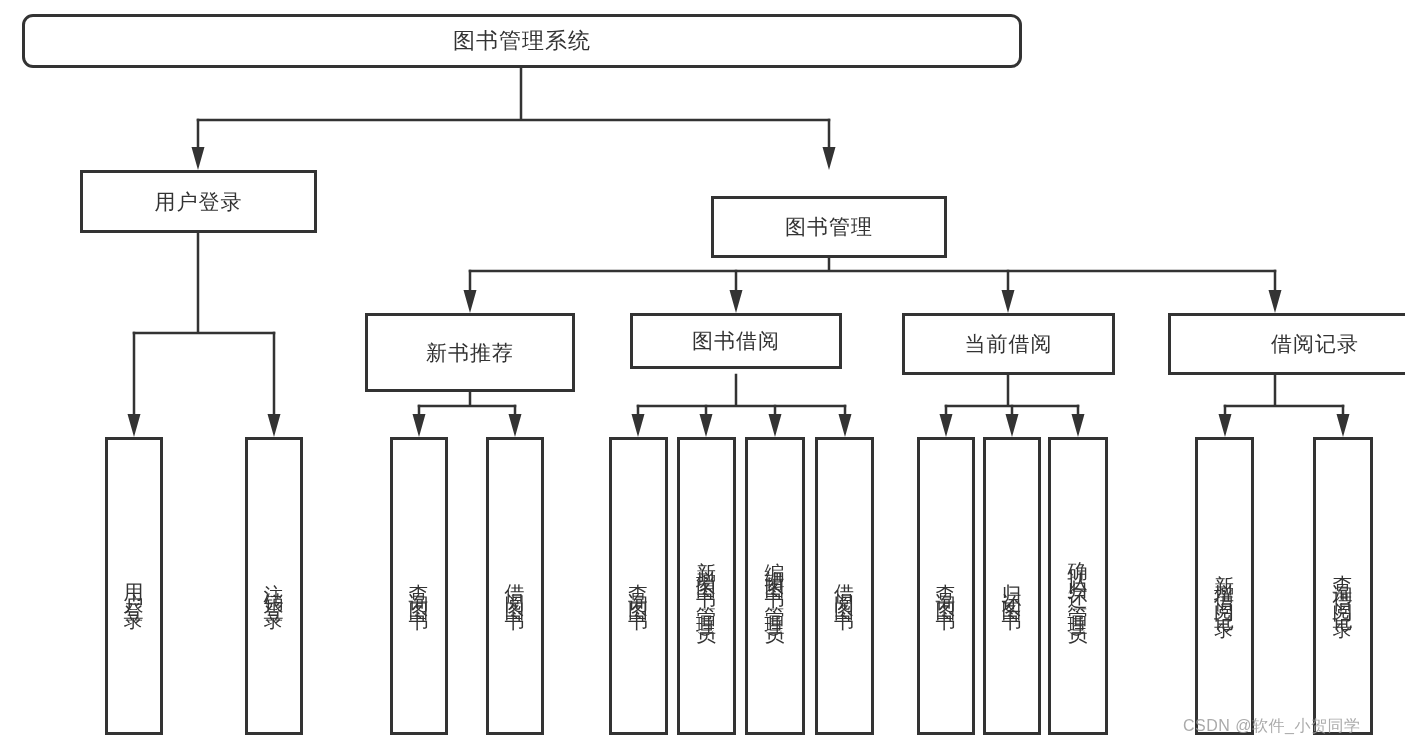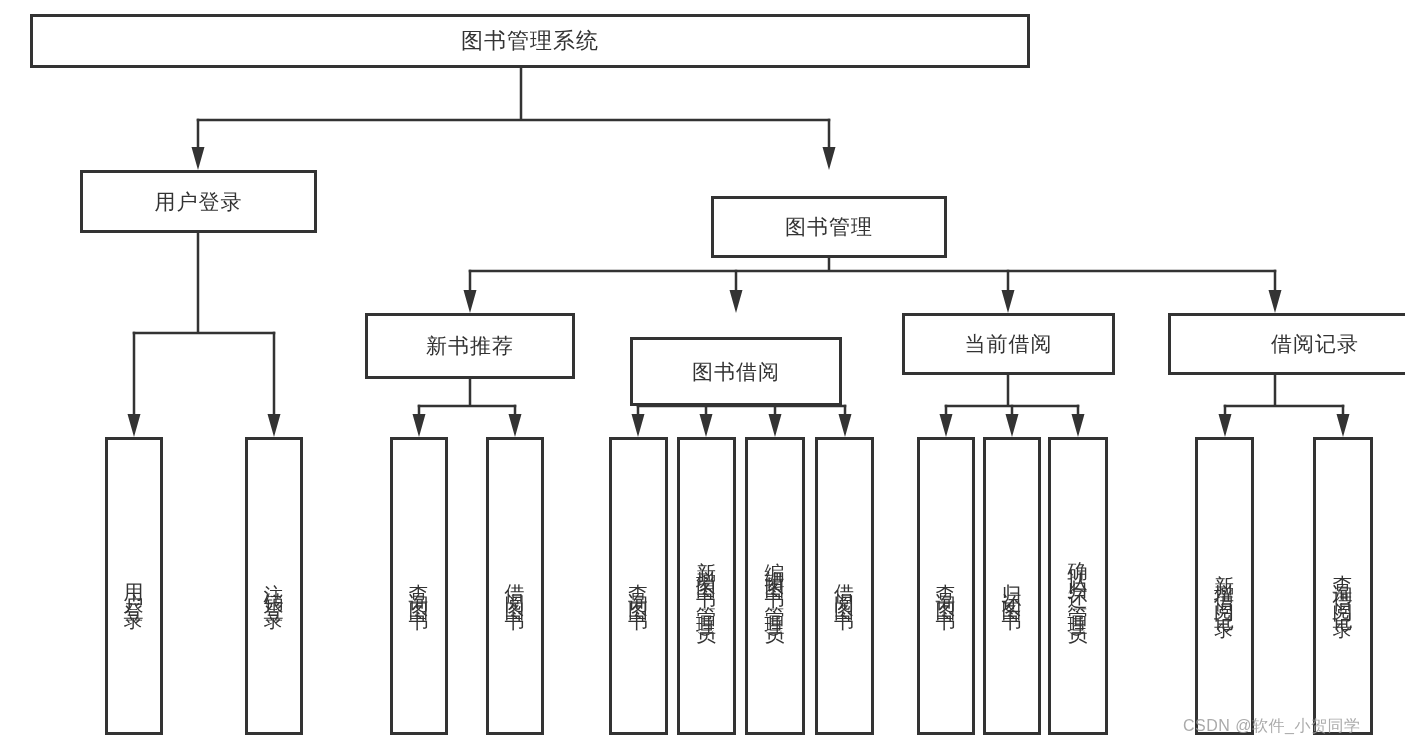--- a/index.html
+++ b/index.html
@@ -84,27 +84,27 @@
              M463.5,290h13L470,313Z M729.5,290h13L736,313Z
              M1001.5,290h13L1008,313Z M1268.5,290h13L1275,313Z
              M412.5,414h13L419,437Z M508.5,414h13L515,437Z
              M631.5,414h13L638,437Z M699.5,414h13L706,437Z
              M768.5,414h13L775,437Z M838.5,414h13L845,437Z
              M939.5,414h13L946,437Z M1005.5,414h13L1012,437Z
              M1071.5,414h13L1078,437Z
              M1218.5,414h13L1225,437Z M1336.5,414h13L1343,437Z" fill="#333333" stroke="none"></path>
   </svg>
 
-  <div class="node hbox rootbox" style="left:30px; top:14px; width:1000px; height:54px;">图书管理系统</div>
+  <div class="node hbox rootbox" style="left:22px; top:14px; width:1000px; height:54px;border-radius:11px;">图书管理系统</div>
 
   <div class="node hbox" style="left:80px; top:170px; width:237px; height:63px;">用户登录</div>
   <div class="node hbox" style="left:711px; top:170px; width:236px; height:62px;margin-top:26px;">图书管理</div>
 
-  <div class="node hbox" style="left:365px; top:313px; width:210px; height:66px;">新书推荐</div>
-  <div class="node hbox" style="left:630px; top:313px; width:212px; height:69px;margin-top:24px;">图书借阅</div>
+  <div class="node hbox" style="left:365px; top:313px; width:210px; height:79px;">新书推荐</div>
+  <div class="node hbox" style="left:630px; top:313px; width:212px; height:56px;">图书借阅</div>
   <div class="node hbox" style="left:902px; top:313px; width:213px; height:62px;text-align:center;">当前借阅</div>
   <div class="node hbox" style="left:1168px; top:313px; width:250px; height:62px;padding-left:44px;">借阅记录</div>
 
   <div class="node vbox" style="left:105px; top:437px; width:58px; height:298px;">用户登录</div>
   <div class="node vbox" style="left:245px; top:437px; width:58px; height:298px;">注销登录</div>
 
   <div class="node vbox" style="left:390px; top:437px; width:58px; height:298px;">查询图书</div>
   <div class="node vbox" style="left:486px; top:437px; width:58px; height:298px;">借阅图书</div>
 
   <div class="node vbox" style="left:609px; top:437px; width:59px; height:298px;">查询图书</div>

